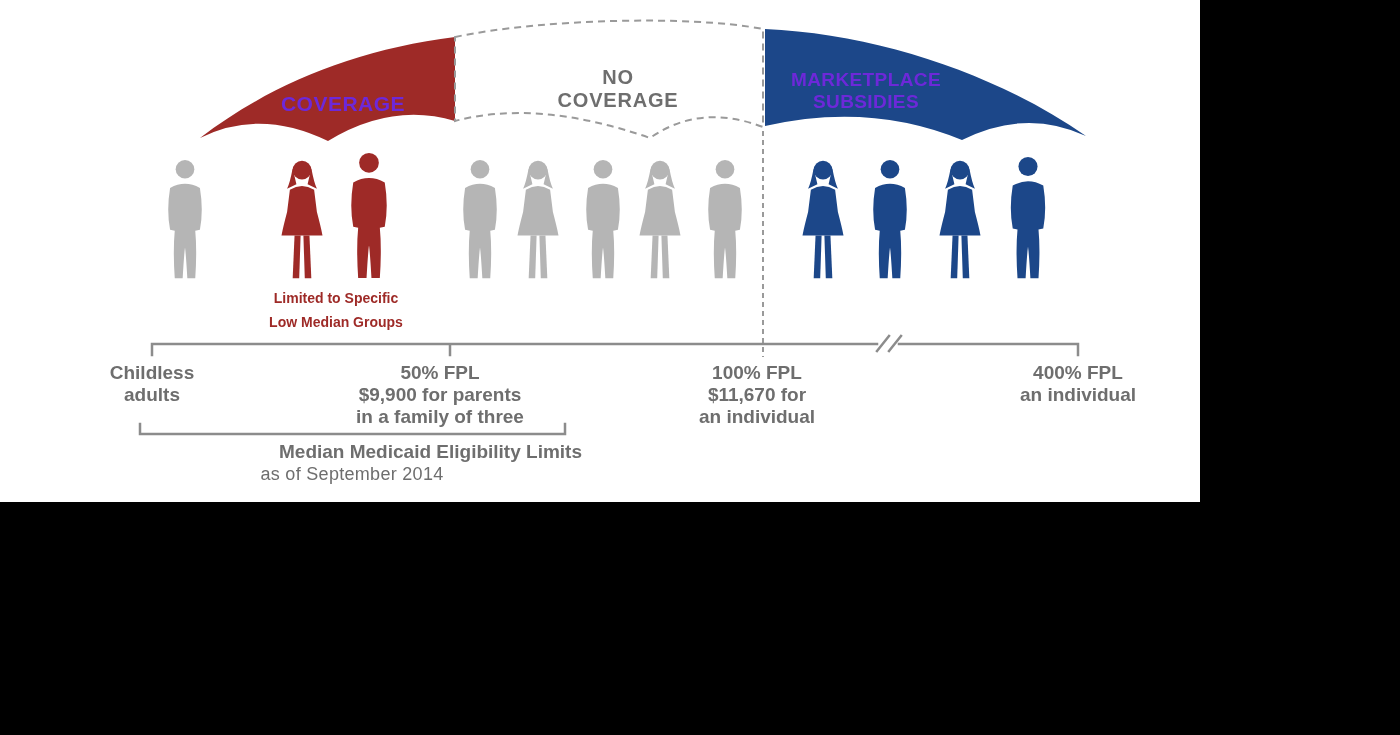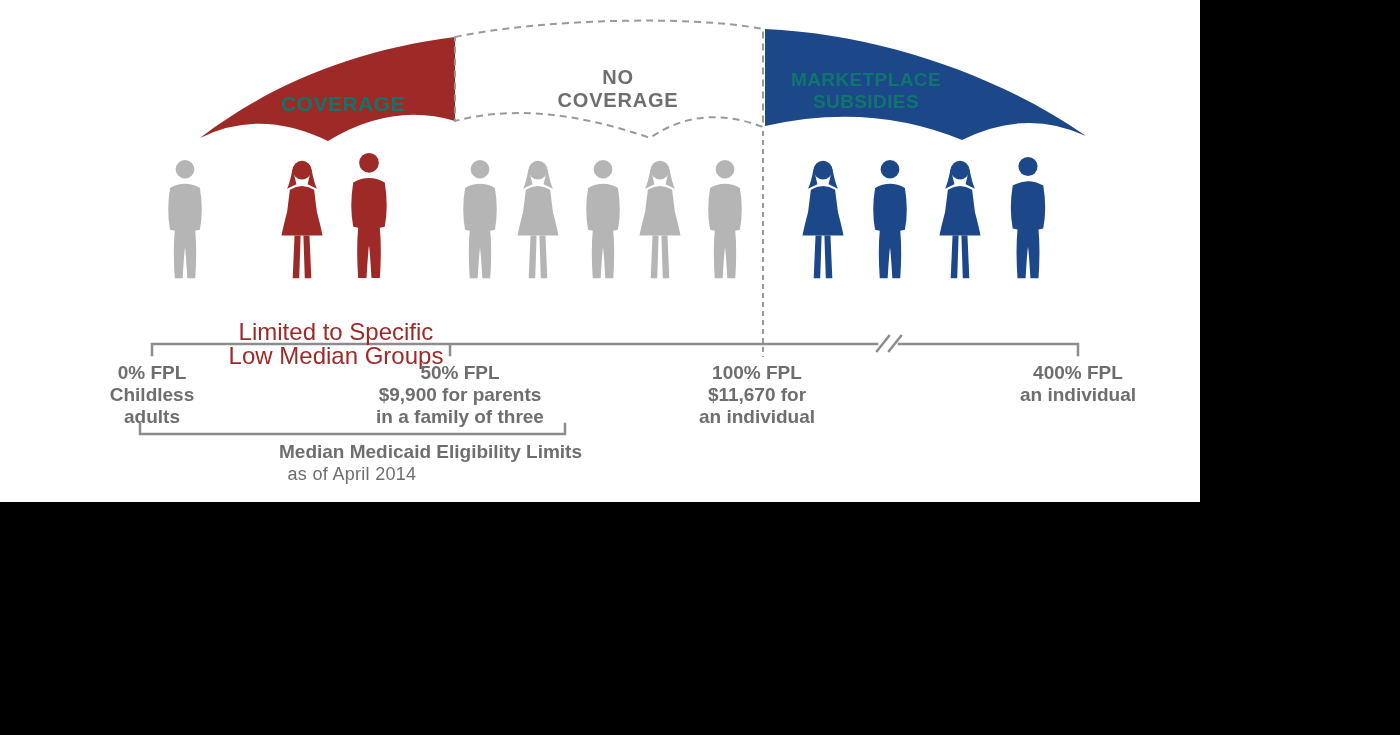--- a/index.html
+++ b/index.html
@@ -36,32 +36,32 @@
     stroke-width: 2.5;
     fill: none;
     stroke-linecap: square;
   }
 
   .lbl {
     position: absolute;
     text-align: center;
     white-space: nowrap;
   }
-  .c-white { color: #0f766e; }
+  .c-white { color: #6d28d9; }
   .c-gray  { color: var(--text-gray, #6e6e6e); }
   .c-red   { color: var(--medicaid-red, #9e2a27); }
 
   .lbl-medicaid   { left: 243px; top: 92px;  width: 200px; font-size: 21px; font-weight: bold; letter-spacing: .5px; }
   .lbl-nocov      { left: 518px; top: 66px;  width: 200px; font-size: 20px; font-weight: bold; letter-spacing: .8px; line-height: 23px; }
   .lbl-market     { left: 766px; top: 69px;  width: 200px; font-size: 19px; font-weight: bold; letter-spacing: .4px; line-height: 22px; }
-  .lbl-note       { left: 216px; top: 286px; width: 240px; font-size: 24px; font-weight: normal; line-height: 24px; margin-top: 34px; }
+  .lbl-note       { left: 216px; top: 286px; width: 240px; font-size: 14px; font-weight: bold; line-height: 24px; }
 
   .tick-lbl       { width: 220px; top: 362px; font-size: 19px; font-weight: bold; line-height: 22px; }
   .tick-0 { left: 42px;  }
-  .tick-1 { left: 350px; }
+  .tick-1 { left: 330px; }
   .tick-2 { left: 647px; }
   .tick-3 { left: 968px; }
 
   .lbl-median     { left: 122px; top: 440px; width: 460px; }
   .lbl-median .l1 { font-size: 19px; font-weight: bold; line-height: 23px; text-align: right; }
   .lbl-median .l2 { font-size: 18px; font-weight: normal; line-height: 23px; letter-spacing: .3px; }
 </style>
 </head>
 <body>
 
@@ -124,37 +124,36 @@
     <div>MARKETPLACE</div>
     <div>SUBSIDIES</div>
   </div>
 
   <div class="lbl lbl-note c-red">
     <div>Limited to Specific</div>
     <div>Low Median Groups</div>
   </div>
 
   <div class="lbl tick-lbl tick-0 c-gray">
-    <div>0% FPL</div>
     <div>Childless</div>
     <div>adults</div>
   </div>
   <div class="lbl tick-lbl tick-1 c-gray">
     <div>50% FPL</div>
     <div>$9,900 for parents</div>
     <div>in a family of three</div>
   </div>
   <div class="lbl tick-lbl tick-2 c-gray">
     <div>100% FPL</div>
     <div>$11,670 for</div>
     <div>an individual</div>
   </div>
   <div class="lbl tick-lbl tick-3 c-gray">
     <div>400% FPL</div>
     <div>an individual</div>
   </div>
 
   <div class="lbl lbl-median c-gray">
     <div class="l1">Median Medicaid Eligibility Limits</div>
-    <div class="l2">as of April 2014</div>
+    <div class="l2">as of September 2014</div>
   </div>
 
 </div>
 
 </body></html>

